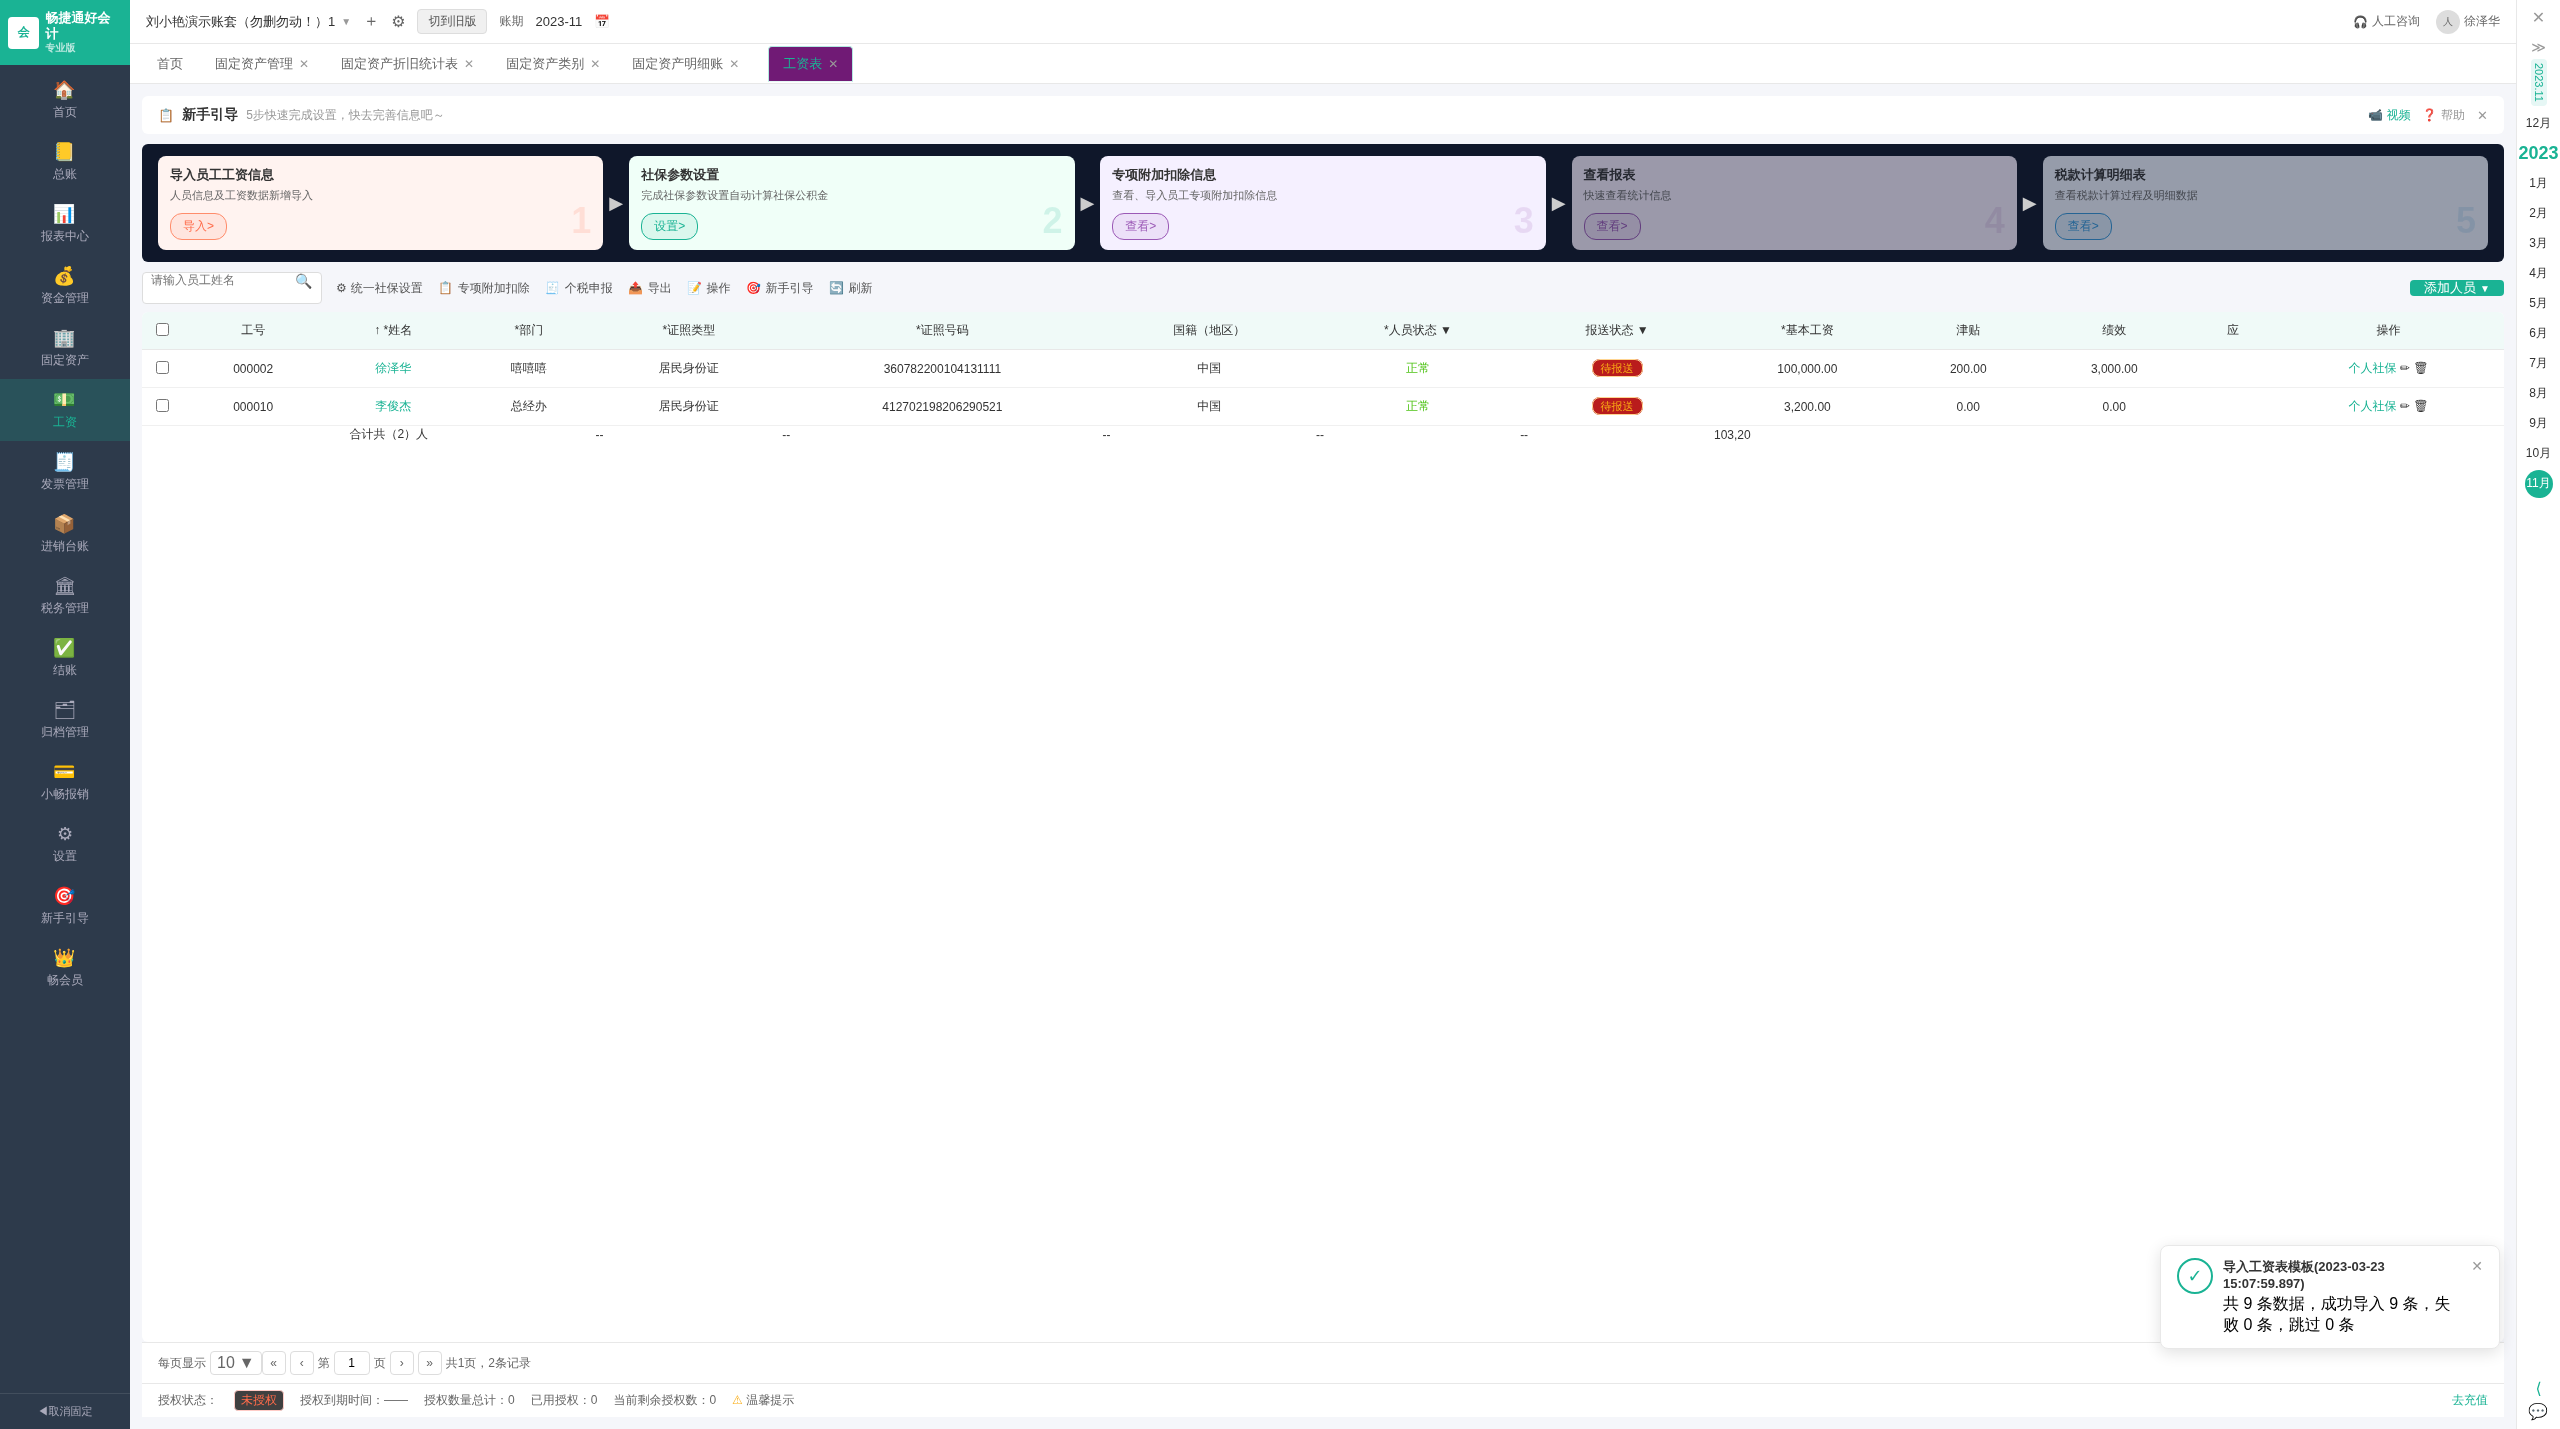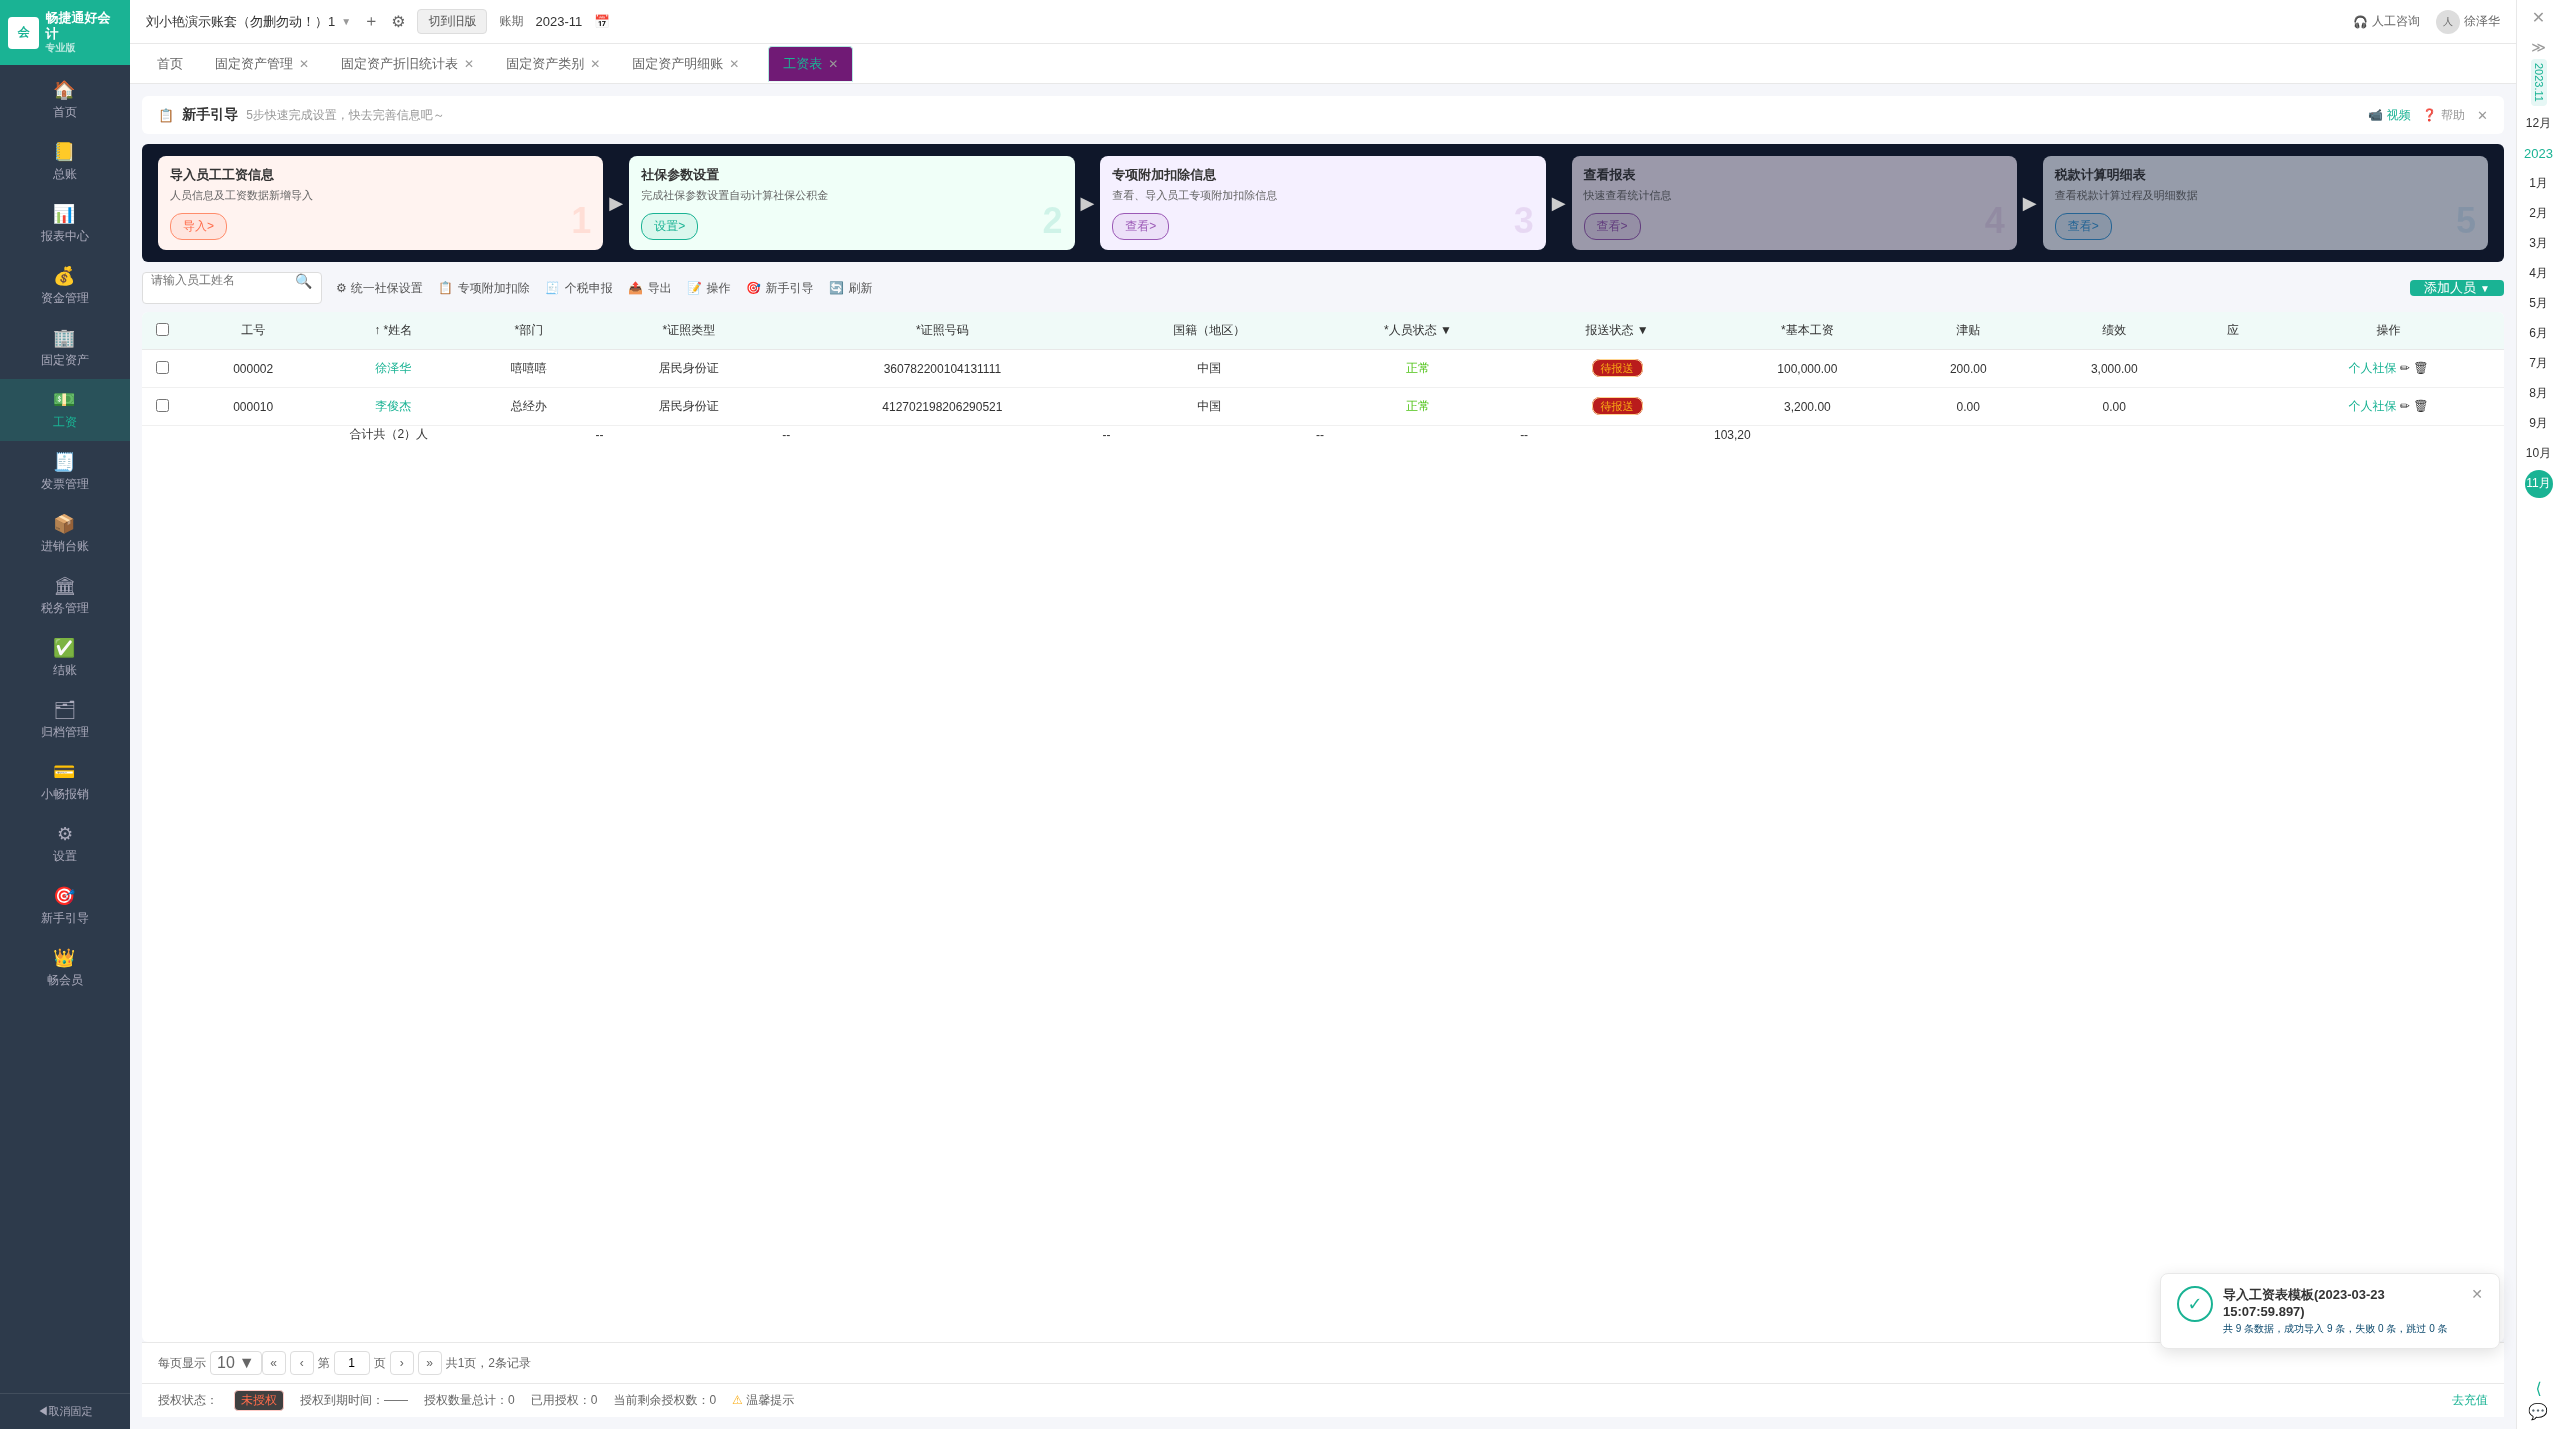--- a/index.html
+++ b/index.html
@@ -312,21 +312,21 @@
     }
     .panel-close { color: #999; cursor: pointer; font-size: 16px; margin-bottom: 8px; }
     .panel-expand { color: #999; cursor: pointer; font-size: 14px; }
     .panel-date-label { font-size: 11px; color: #1ab394; writing-mode: vertical-rl; background: #e6f7f5; padding: 4px 2px; border-radius: 4px; }
     .month-item {
       width: 36px; height: 28px;
       display: flex; align-items: center; justify-content: center;
       font-size: 12px; color: #333; cursor: pointer; border-radius: 4px;
     }
     .month-item.current { background: #1ab394; color: white; border-radius: 50%; width: 28px; }
-    .month-item.year { color: #1ab394; font-weight: normal; font-size: 13px; background: none; }
+    .month-item.year { color: #1ab394; font-weight: bold; font-size: 18px; background: none; }
     .expand-btn { color: #1ab394; cursor: pointer; font-size: 16px; margin-top: auto; }
     .feedback-btn { color: #999; cursor: pointer; font-size: 16px; }
 
     
     .toast-notification {
       position: fixed;
       bottom: 80px; right: 60px;
       background: white;
       border: 1px solid #e8e8e8;
       border-radius: 8px;
@@ -338,21 +338,21 @@
     }
     .toast-icon {
       width: 36px; height: 36px;
       border: 2px solid #1ab394;
       border-radius: 50%;
       display: flex; align-items: center; justify-content: center;
       color: #1ab394; font-size: 18px; flex-shrink: 0;
     }
     .toast-content { flex: 1; }
     .toast-title { font-size: 13px; font-weight: 600; color: #333; margin-bottom: 3px; }
-    .toast-desc { font-size: 10px; color: #0c4a6e; }
+    .toast-desc { font-size: 16px; color: #000000; }
     .toast-close { color: #999; cursor: pointer; font-size: 14px; }
   </style>
 </head>
 <body>
 
 <div class="sidebar">
   <div class="sidebar-logo">
     <div class="logo-icon">会</div>
     <div>
       <div class="logo-text">畅捷通好会计</div>

